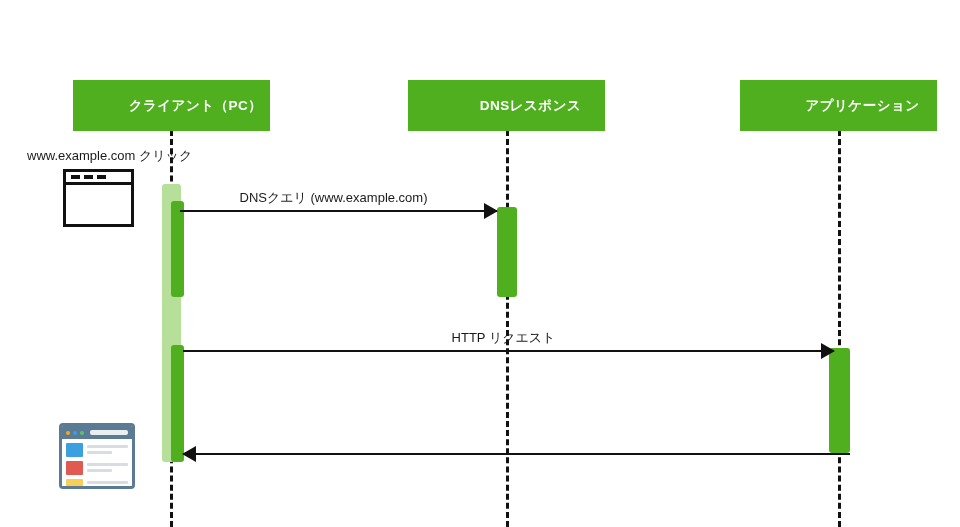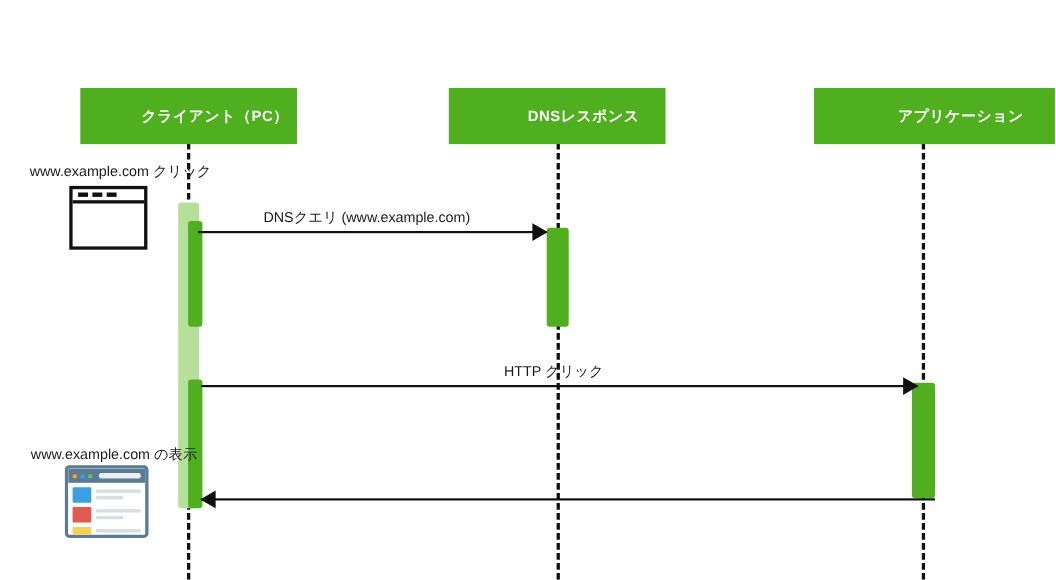--- a/index.html
+++ b/index.html
@@ -200,52 +200,51 @@
   <div class="activation" style="left:171px; top:345px; width:13px; height:117px;"></div>
   <div class="activation" style="left:497px; top:207px; width:20px; height:90px;"></div>
   <div class="activation" style="left:829px; top:348px; width:21px; height:105px;"></div>
 
   <div class="participant-box" style="left:73px; top:80px; width:197px; height:51px;">
     <span>クライアント（PC）</span>
   </div>
   <div class="participant-box" style="left:408px; top:80px; width:197px; height:51px;">
     <span>DNSレスポンス</span>
   </div>
-  <div class="participant-box" style="left:740px; top:80px; width:219px; height:51px;">
+  <div class="participant-box" style="left:740px; top:80px; width:197px; height:51px;">
     <span>アプリケーション</span>
   </div>
 
   <div class="message" style="left:180px; top:200px; width:317px;">
     <div class="msg-label">DNSクエリ (www.example.com)</div>
     <div class="msg-line"></div>
     <div class="arrow-head right"></div>
   </div>
 
 
   <div class="message" style="left:183px; top:340px; width:651px;">
-    <div class="msg-label">HTTP クリック</div>
+    <div class="msg-label">HTTP リクエスト</div>
     <div class="msg-line"></div>
     <div class="arrow-head right"></div>
   </div>
 
   <div class="message" style="left:183px; top:443px; width:667px;">
     <div class="msg-line"></div>
     <div class="arrow-head left"></div>
   </div>
 
   <div class="annotation-label" style="left:27px; top:147px;">www.example.com クリック</div>
   <div class="browser-plain" style="left:63px; top:169px; width:71px; height:58px;">
     <div class="titlebar">
       <span class="dot"></span>
       <span class="dot"></span>
       <span class="dot"></span>
     </div>
   </div>
 
-  <div class="annotation-label" style="left:28px; top:404px;">www.example.com の表示</div>
   <div class="browser-mock" style="left:59px; top:423px; width:76px; height:66px;">
     <div class="mock-bar">
       <span class="mock-dot" style="background:#f5a623;"></span>
       <span class="mock-dot" style="background:#3b9fe0;"></span>
       <span class="mock-dot" style="background:#5ec16b;"></span>
       <span class="mock-url"></span>
     </div>
     <div class="mock-body">
       <div class="mock-row">
         <span class="mock-thumb" style="background:#3b9fe0;"></span>

